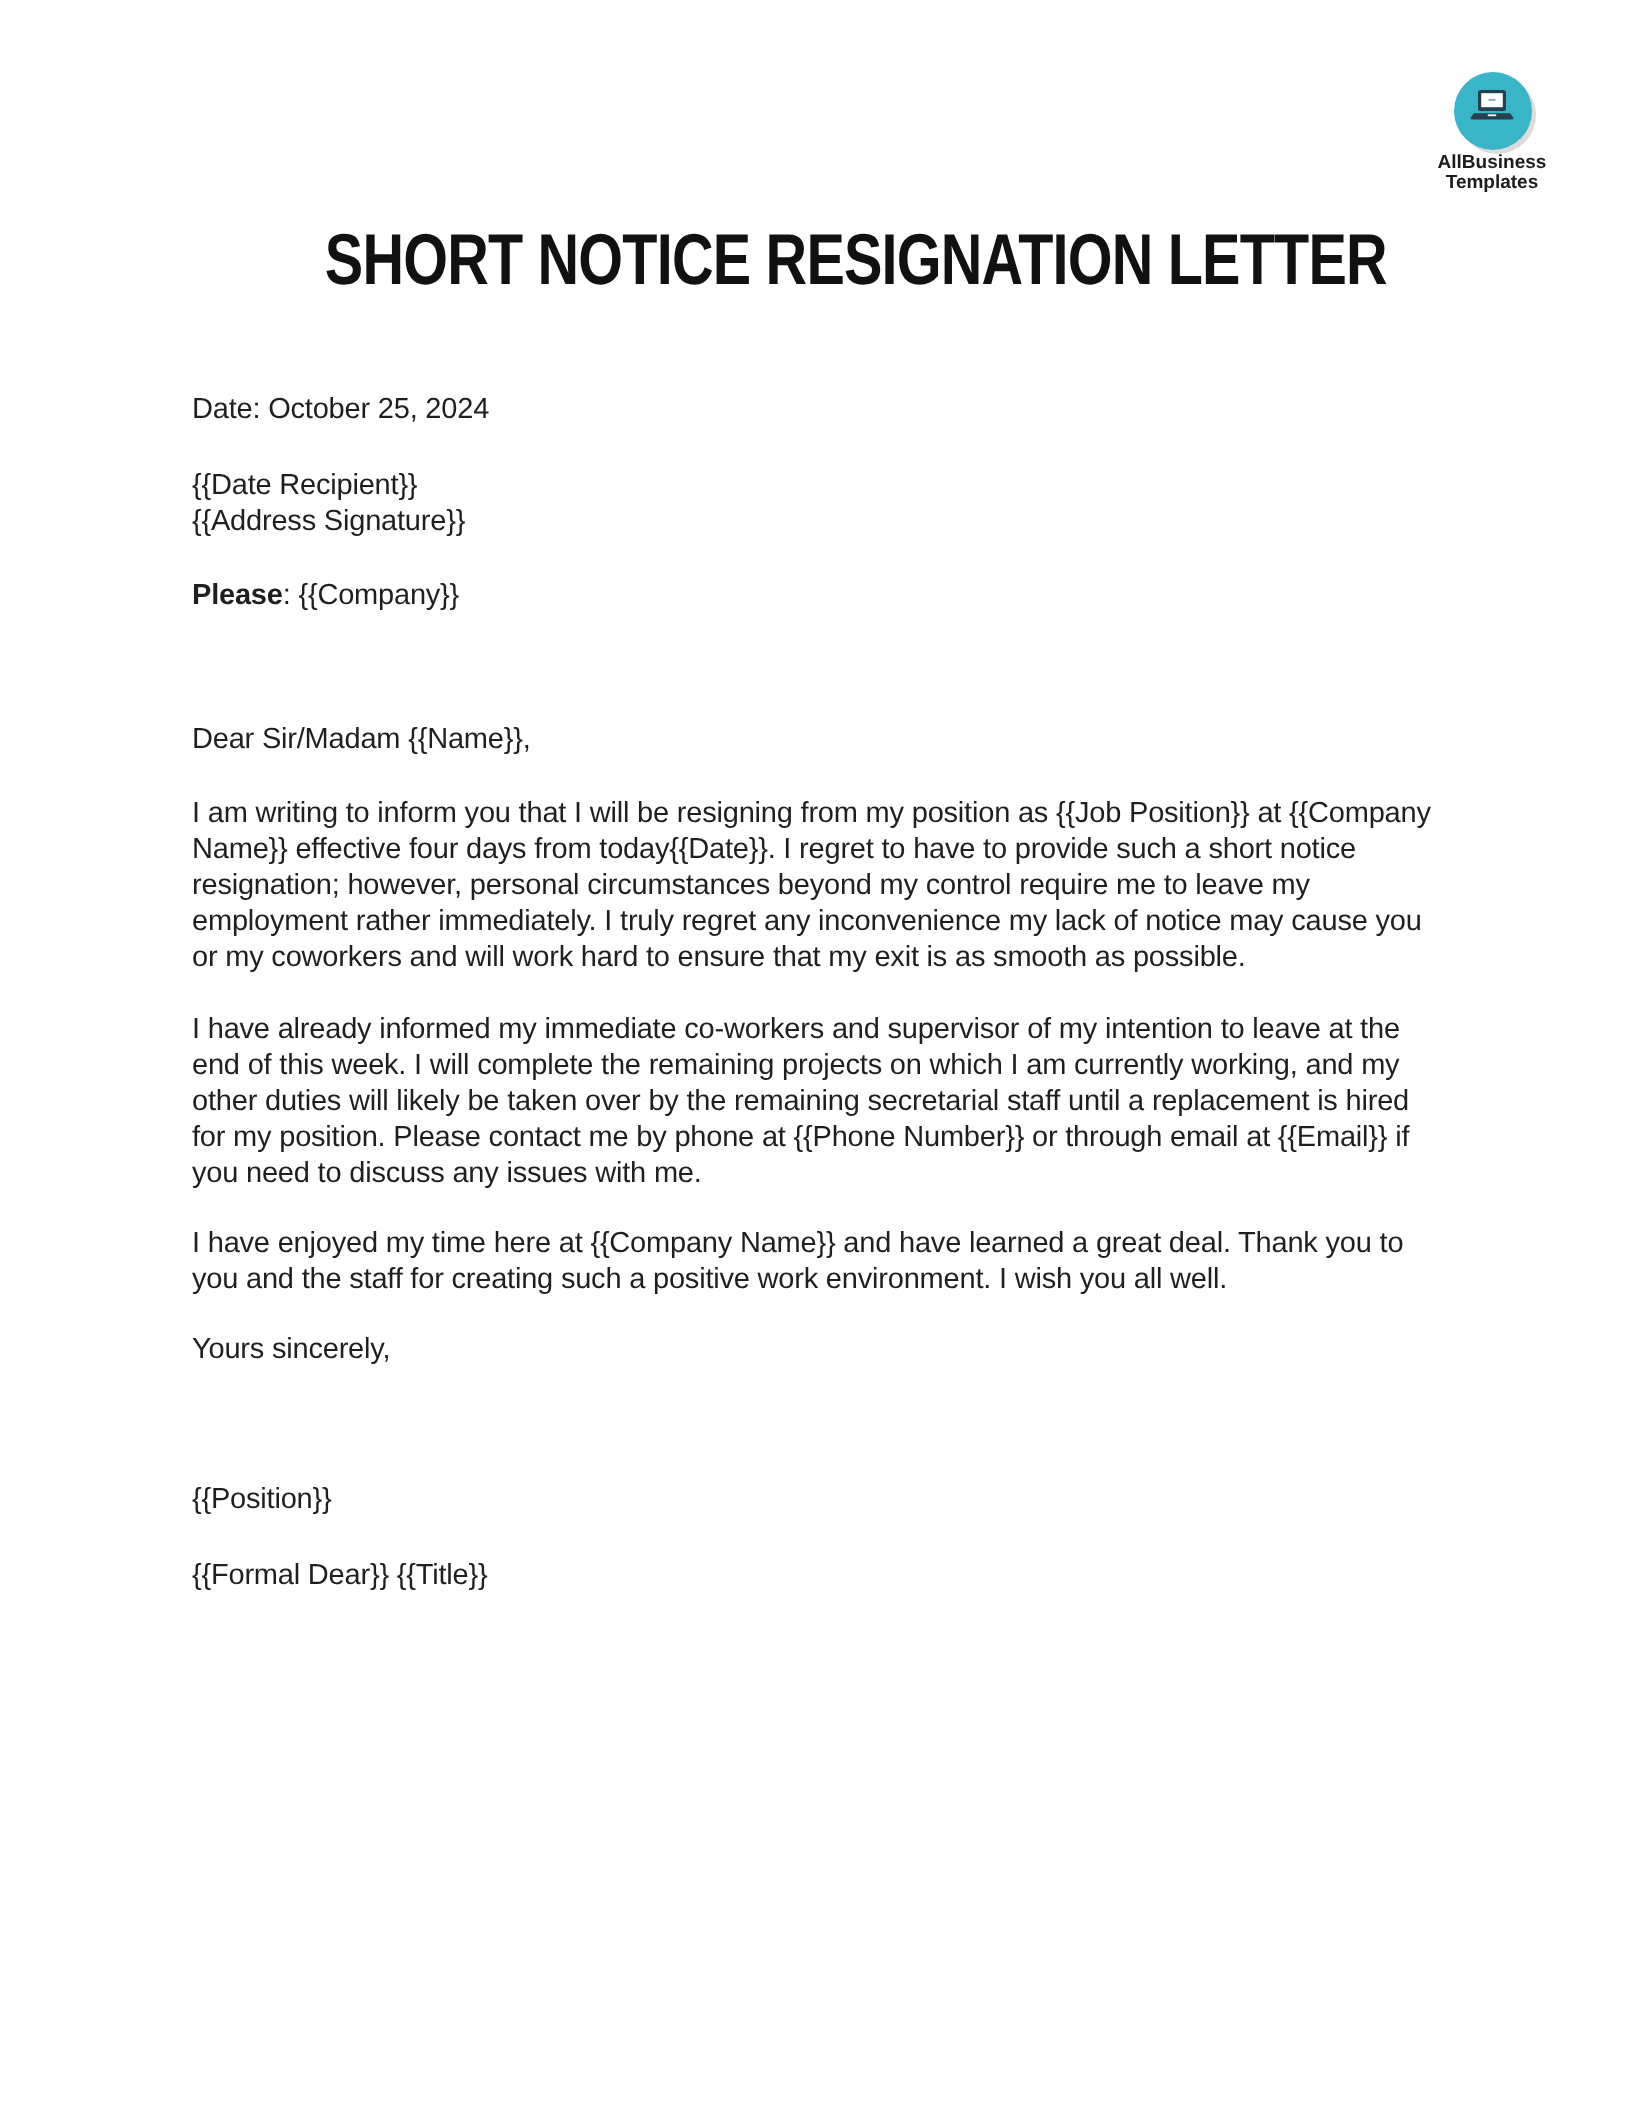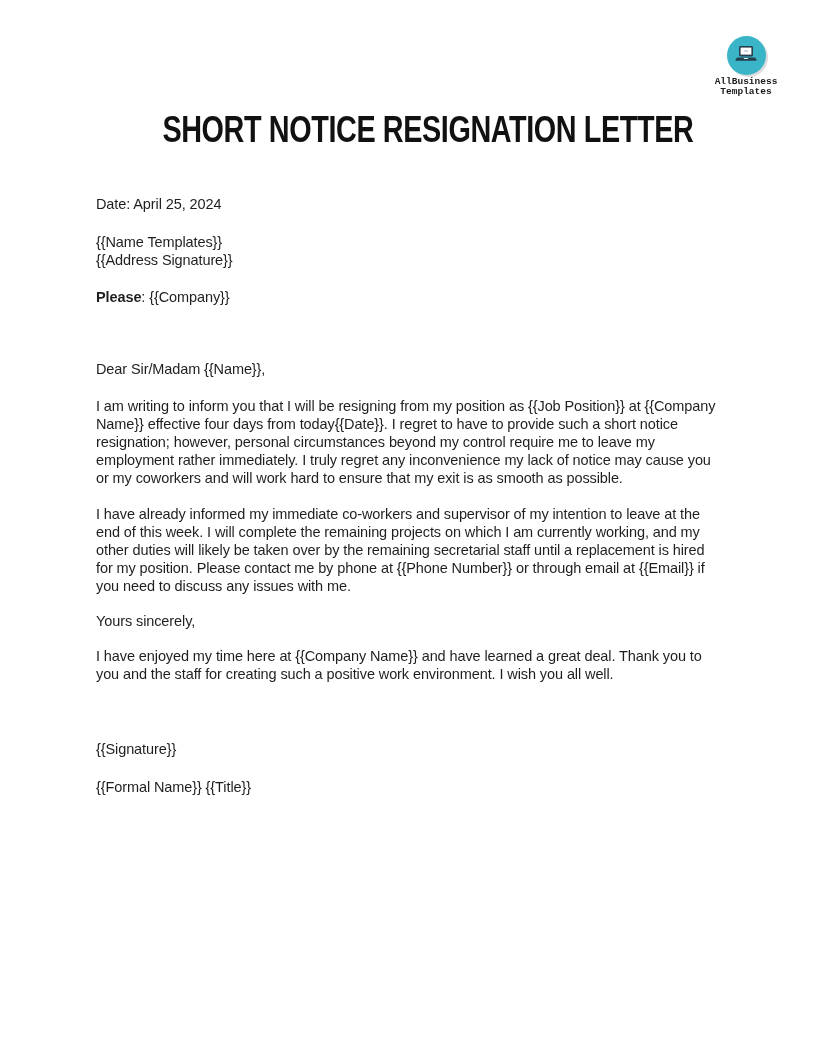--- a/index.html
+++ b/index.html
@@ -32,21 +32,20 @@
     align-items: center;
     justify-content: center;
   }
   .logo-text {
     margin-top: 2px;
     font-size: 9.5px;
     font-weight: 600;
     line-height: 10px;
     color: #1c1c1c;
     letter-spacing: 0;
-    font-family: Liberation Mono, monospace;
   }
 
   
   .content {
     padding: 0 96px;
   }
   .title-wrap {
     margin-top: 110px;
     text-align: right;
     line-height: 40px;
@@ -99,36 +98,36 @@
     <div>Templates</div>
   </div>
 </div>
 
 <div class="content">
 
   <div class="title-wrap">
     <span class="title-text">SHORT NOTICE RESIGNATION LETTER</span>
   </div>
 
-  <p class="body-text date-line">Date: April 25, 2024</p>
+  <p class="body-text date-line">Date: October 25, 2024</p>
 
   <div class="body-text recipient-block">
-    <div>{{Name Templates}}</div>
+    <div>{{Date Recipient}}</div>
     <div>{{Address Signature}}</div>
   </div>
 
   <p class="body-text subject-line"><span class="bold">Please</span><span>: {{Company}}</span></p>
 
   <p class="body-text salutation">Dear Sir/Madam {{Name}},</p>
 
   <p class="body-text para-1">I am writing to inform you that I will be resigning from my position as {{Job Position}} at {{Company Name}} effective four days from today{{Date}}. I regret to have to provide such a short notice resignation; however, personal circumstances beyond my control require me to leave my employment rather immediately. I truly regret any inconvenience my lack of notice may cause you or my coworkers and will work hard to ensure that my exit is as smooth as possible.</p>
 
   <p class="body-text para-2">I have already informed my immediate co-workers and supervisor of my intention to leave at the end of this week. I will complete the remaining projects on which I am currently working, and my other duties will likely be taken over by the remaining secretarial staff until a replacement is hired for my position. Please contact me by phone at {{Phone Number}} or through email at {{Email}} if you need to discuss any issues with me.</p>
 
+  <p class="body-text para-3">I have enjoyed my time here at {{Company Name}} and have learned a great deal. Thank you to you and the staff for creating such a positive work environment. I wish you all well.</p>
+
   <p class="body-text closing">Yours sincerely,</p>
 
-  <p class="body-text para-3">I have enjoyed my time here at {{Company Name}} and have learned a great deal. Thank you to you and the staff for creating such a positive work environment. I wish you all well.</p>
+  <p class="body-text signature-line">{{Position}}</p>
 
-  <p class="body-text signature-line">{{Signature}}</p>
-
-  <p class="body-text signoff-line">{{Formal Name}} {{Title}}</p>
+  <p class="body-text signoff-line">{{Formal Dear}} {{Title}}</p>
 
 </div>
 
 </body></html>

